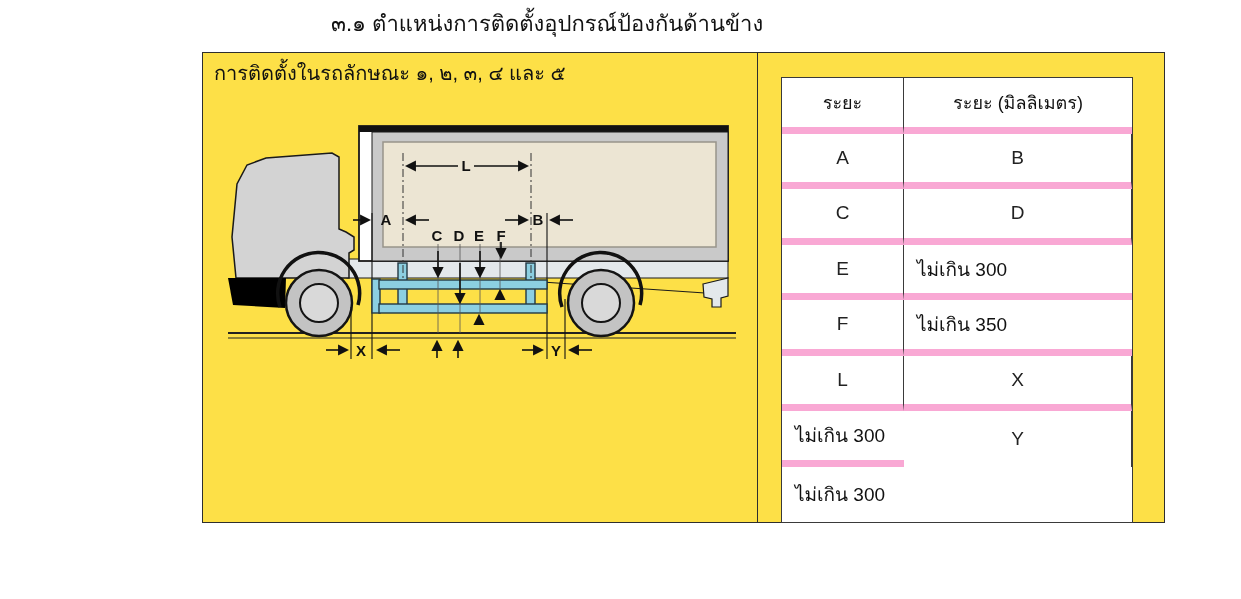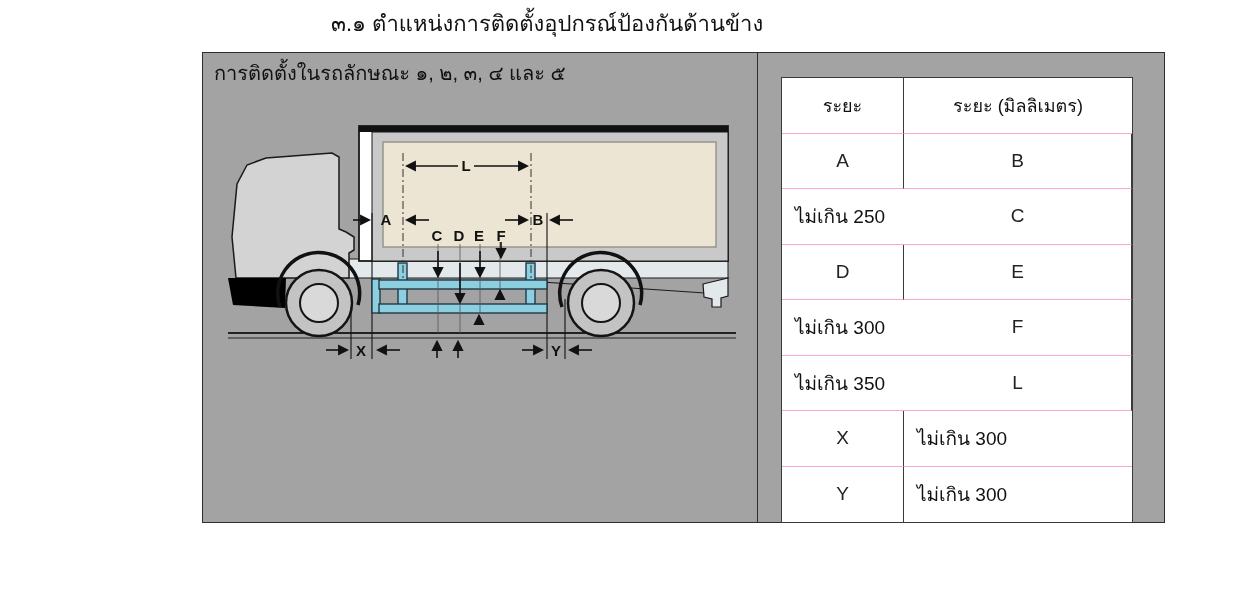--- a/index.html
+++ b/index.html
@@ -1,29 +1,29 @@
 <!DOCTYPE html>
 <html><head>
 <meta charset="utf-8">
 <style>
   html,body{margin:0;padding:0;background:#fff;}
   body{font-family:"Liberation Sans","DejaVu Sans",sans-serif;color:#111;}
   .page{position:relative;width:1241px;height:599px;background:#fff;overflow:hidden;margin-left:16px;}
   .doc-title{position:absolute;left:531px;top:6px;transform:translateX(-50%);
     font-size:22px;white-space:nowrap;color:#111;}
   .figure-box{position:absolute;left:186px;top:52px;width:963px;height:471px;
-    border:1.6px solid #2e2e2e;box-sizing:border-box;background:#a3a3a3;text-align:right;}
+    border:1.6px solid #2e2e2e;box-sizing:border-box;background:#fde047;text-align:right;}
   .panel-caption{position:absolute;left:11px;top:4px;font-size:20px;color:#111;white-space:nowrap;}
   .divider{position:absolute;left:554px;top:0;width:1px;height:100%;background:#2e2e2e;}
   .diagram-svg{position:absolute;left:0;top:0;}
   
   .spec-table{position:absolute;left:578px;top:24px;width:352px;height:446px;
     display:grid;grid-template-columns:122px 1fr;grid-auto-rows:1fr;
     border:1.2px solid #3a3a3a;box-sizing:border-box;background:#fff;}
-  .cell{border-right:1px solid #3a3a3a;border-bottom:1px solid #f9a8d4;
+  .cell{border-right:1px solid #3a3a3a;border-bottom:7px solid #f9a8d4;
     display:flex;align-items:center;box-sizing:border-box;}
   .cell.last-col{border-right:none;}
   .cell.last-row{border-bottom:none;}
   .cell.center{justify-content:center;}
   .cell.value{padding-left:13px;}
   .th{font-size:18px;}
   .key{font-size:19px;color:#222;}
   .val{font-size:19px;color:#111;}
   svg text{font-family:"Liberation Sans","DejaVu Sans",sans-serif;font-size:15px;font-weight:600;fill:#111;}
 </style>
@@ -149,21 +149,20 @@
 
     <div class="divider"></div>
 
     <div class="spec-table">
       <div class="cell center th">ระยะ</div>
       <div class="cell center th last-col">ระยะ (มิลลิเมตร)</div>
 
       <div class="cell center key">A</div>
 
       <div class="cell center key">B</div>
-      <div class="cell value val last-col">ไม่เกิน 250</div>
 
       <div class="cell center key">C</div>
 
       <div class="cell center key">D</div>
 
       <div class="cell center key">E</div>
       <div class="cell value val last-col">ไม่เกิน 300</div>
 
       <div class="cell center key">F</div>
       <div class="cell value val last-col">ไม่เกิน 350</div>

